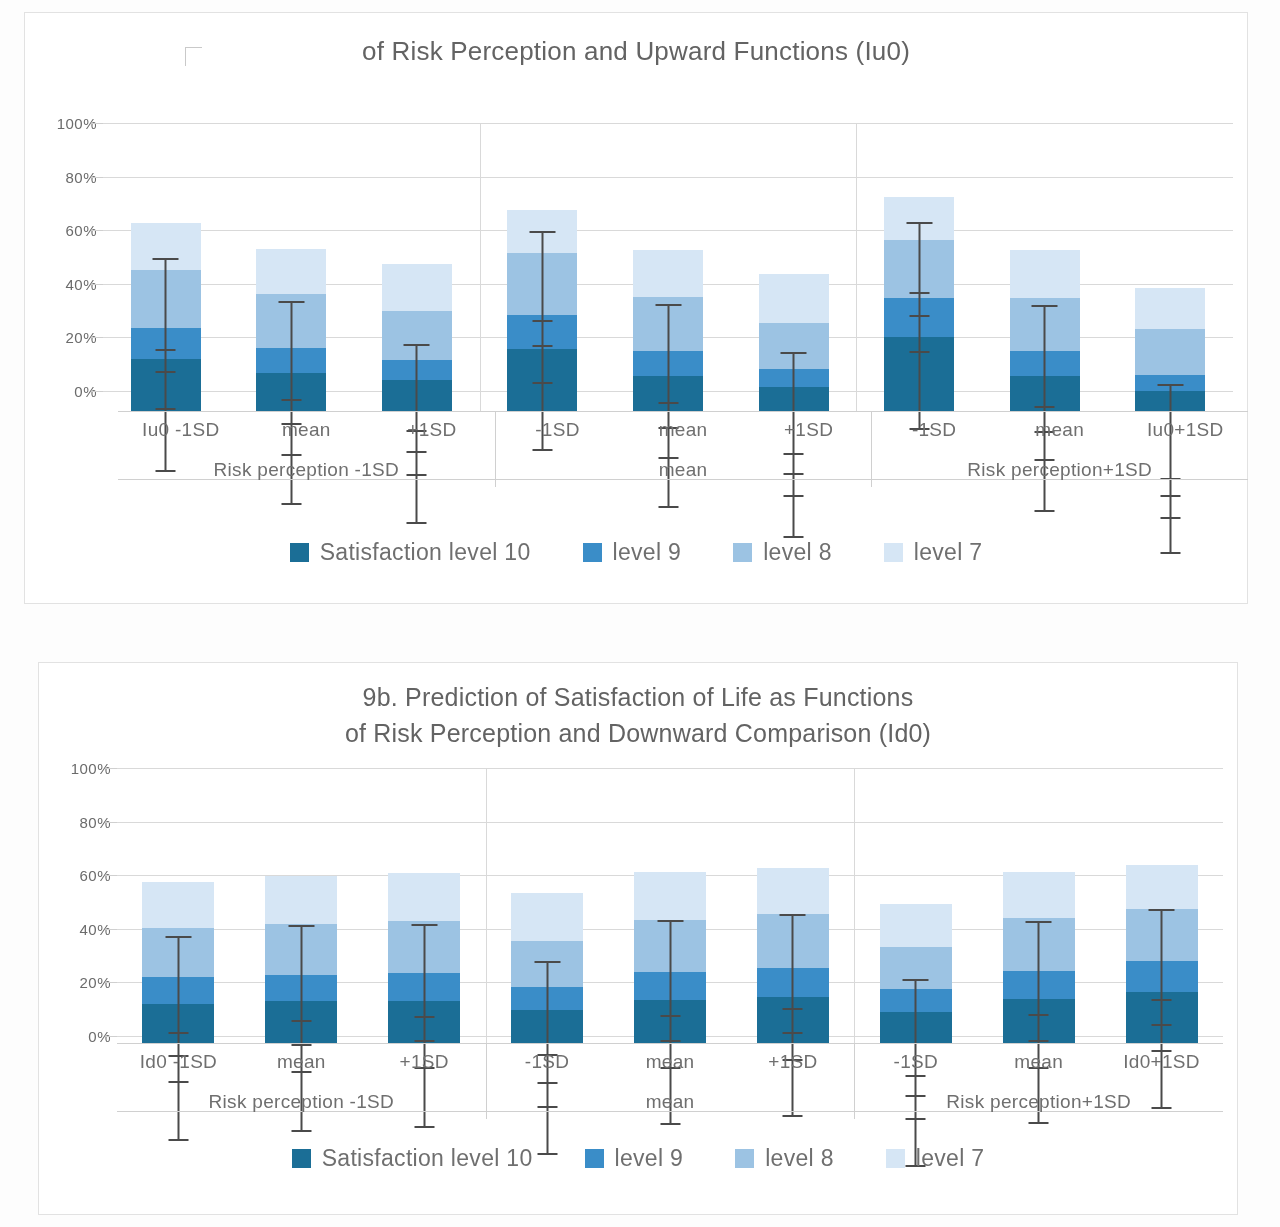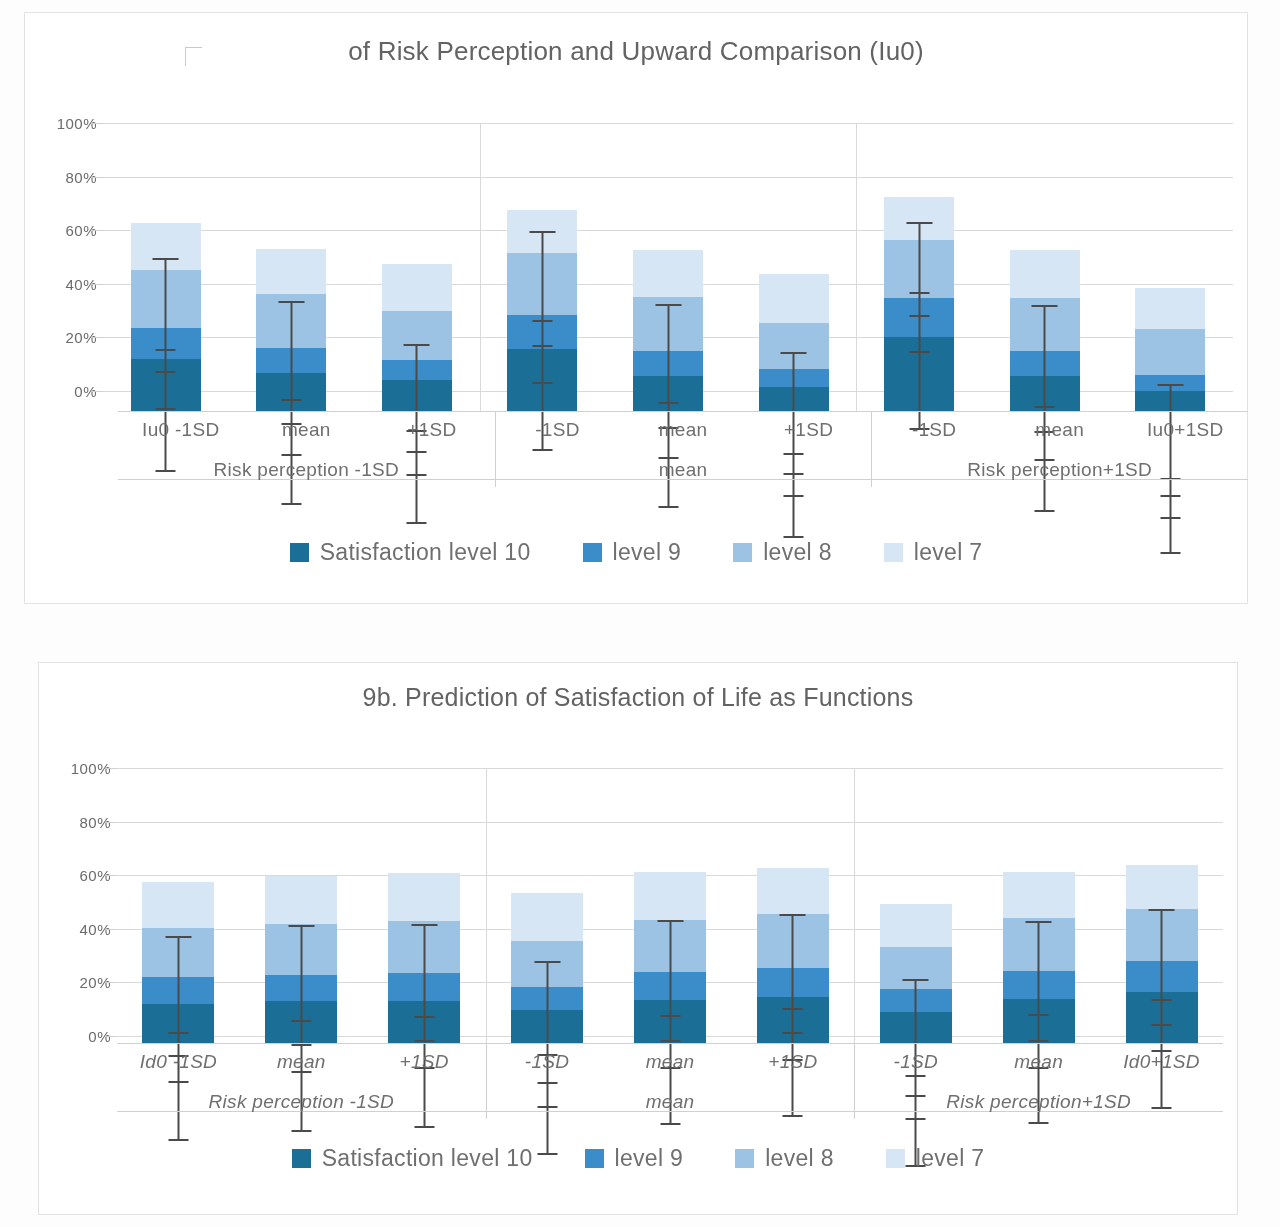--- a/index.html
+++ b/index.html
@@ -91,21 +91,21 @@
 </style>
 </head>
 <body>
 
 <div class="page">
 
   <div class="panel" id="panel-a">
     <div class="corner-mark"></div>
 
     <div class="chart-title">
-      <div>of Risk Perception and Upward Comparison (Iu0)</div>
+      <div>of Risk Perception and Upward Functions (Iu0)</div>
     </div>
 
     <div class="plot-wrap" id="plot-a" style="position:absolute;left:0;top:110px;width:100%;height:288px;">
       <div class="ylabels" id="ylabels-a">
           <div class="ylabel" style="top: 268px;">0%</div>
           <div class="ylabel" style="top: 214.4px;">20%</div>
           <div class="ylabel" style="top: 160.8px;">40%</div>
           <div class="ylabel" style="top: 107.2px;">60%</div>
           <div class="ylabel" style="top: 53.6px;">80%</div>
           <div class="ylabel" style="top: 0px;">100%</div>
@@ -329,20 +329,21 @@
         <div class="legend-item">
           <span class="swatch" style="background: rgb(214, 230, 245);"></span>
           <span class="legend-label">level 7</span>
         </div>
       </div>
   </div>
 
   <div class="panel" id="panel-b">
     <div class="chart-title">
       <div>9b.  Prediction of Satisfaction of Life as Functions</div>
+      <div>of Risk Perception and Downward Comparison (Id0)</div>
     </div>
 
     <div class="plot-wrap" id="plot-b" style="position:absolute;left:0;top:105px;width:100%;height:275px;">
       <div class="ylabels" id="ylabels-b">
           <div class="ylabel" style="top: 268px;">0%</div>
           <div class="ylabel" style="top: 214.4px;">20%</div>
           <div class="ylabel" style="top: 160.8px;">40%</div>
           <div class="ylabel" style="top: 107.2px;">60%</div>
           <div class="ylabel" style="top: 53.6px;">80%</div>
           <div class="ylabel" style="top: 0px;">100%</div>
@@ -516,21 +517,21 @@
                   <div class="cap mid" style="top: 115.24px;"></div>
                   <div class="cap mid" style="top: 140.7px;"></div>
                   <div class="cap mid" style="top: 198.32px;"></div>
                 </div>
               </div>
             </div>
           </div>
         </div>
     </div>
 
-    <div class="catbox" id="cat-b" style="position:absolute;left:0;top:380px;width:100%;height:90px;font-style:italic;">
+    <div class="catbox" id="cat-b" style="position:absolute;left:0;top:380px;width:100%;height:90px;">
         <div class="hrule" style="left: 78px; right: 14px; top: 0px;"></div>
         <div class="hrule" style="left: 78px; right: 14px; top: 68px;"></div>
         <div class="catrow" style="top: 8px;">
           <div class="catgroup">
             <div class="cat">Id0 -1SD</div>
             <div class="cat">mean</div>
             <div class="cat">+1SD</div>
             <div class="grouplabel" style="top: 40px;">Risk perception -1SD</div>
           </div>
           <div class="catgroup">

